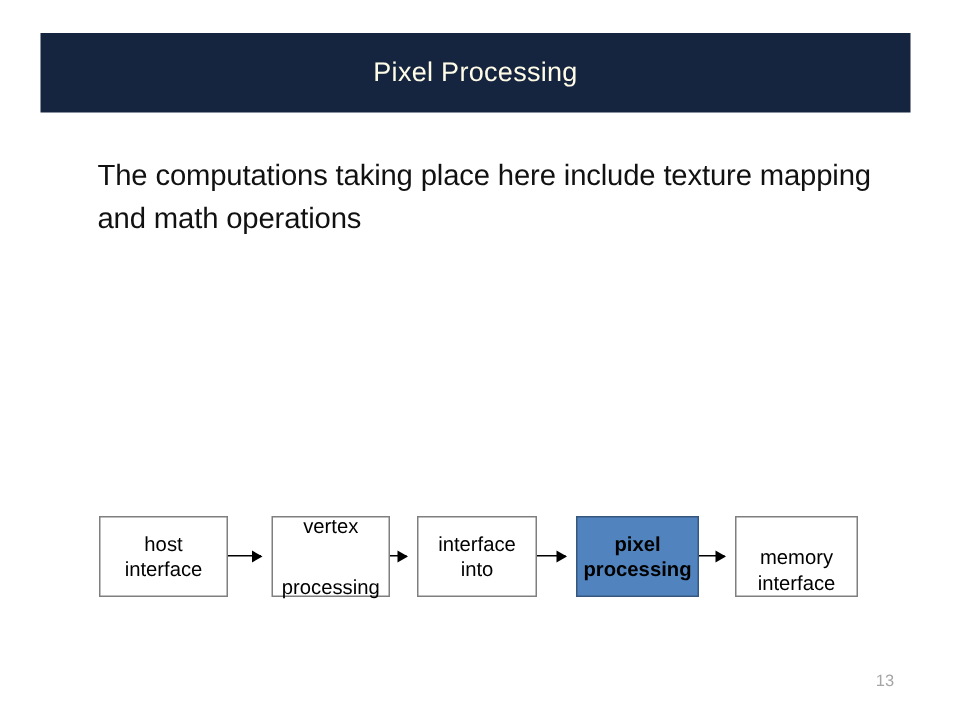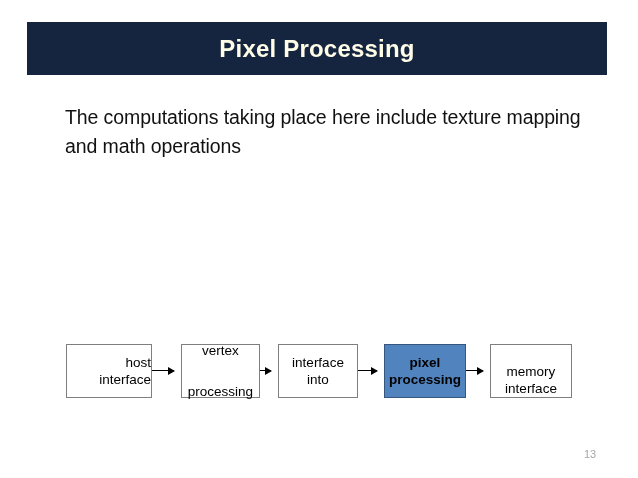--- a/index.html
+++ b/index.html
@@ -30,22 +30,22 @@
   #title-text {
     position: absolute;
     left: 0;
     top: 0;
     width: 100%;
     height: 100%;
     display: flex;
     align-items: center;
     justify-content: center;
     color: #fffde8;
-    font-size: 24px;
-    font-weight: bold;
+    font-size: 18px;
+    font-weight: normal;
     letter-spacing: 0.2px;
     white-space: nowrap;
   }
 
   
   #body-copy {
     position: absolute;
     left: 65px;
     top: 103px;
     width: 545px;
@@ -82,21 +82,21 @@
     line-height: 17px;
     color: #000000;
     text-align: center;
   }
   .node.highlight {
     background: #5184be;
     border-color: #36567e;
   }
   .node .ln { display: block; white-space: nowrap; }
 
-  .node-host      { left: 0px;   width: 86px; align-items: flex-end; }
+  .node-host      { left: 0px;   width: 86px; }
   .node-vertex    { left: 115px; width: 79px; gap: 24px; }
   .node-triangle  { left: 212px; width: 80px; }
   .node-pixel     { left: 318px; width: 82px; font-weight: bold; }
   .node-memory    { left: 424px; width: 82px; justify-content: flex-end; }
 
   .arrow {
     position: absolute;
     top: 26px;
     height: 1px;
     background: #000000;

